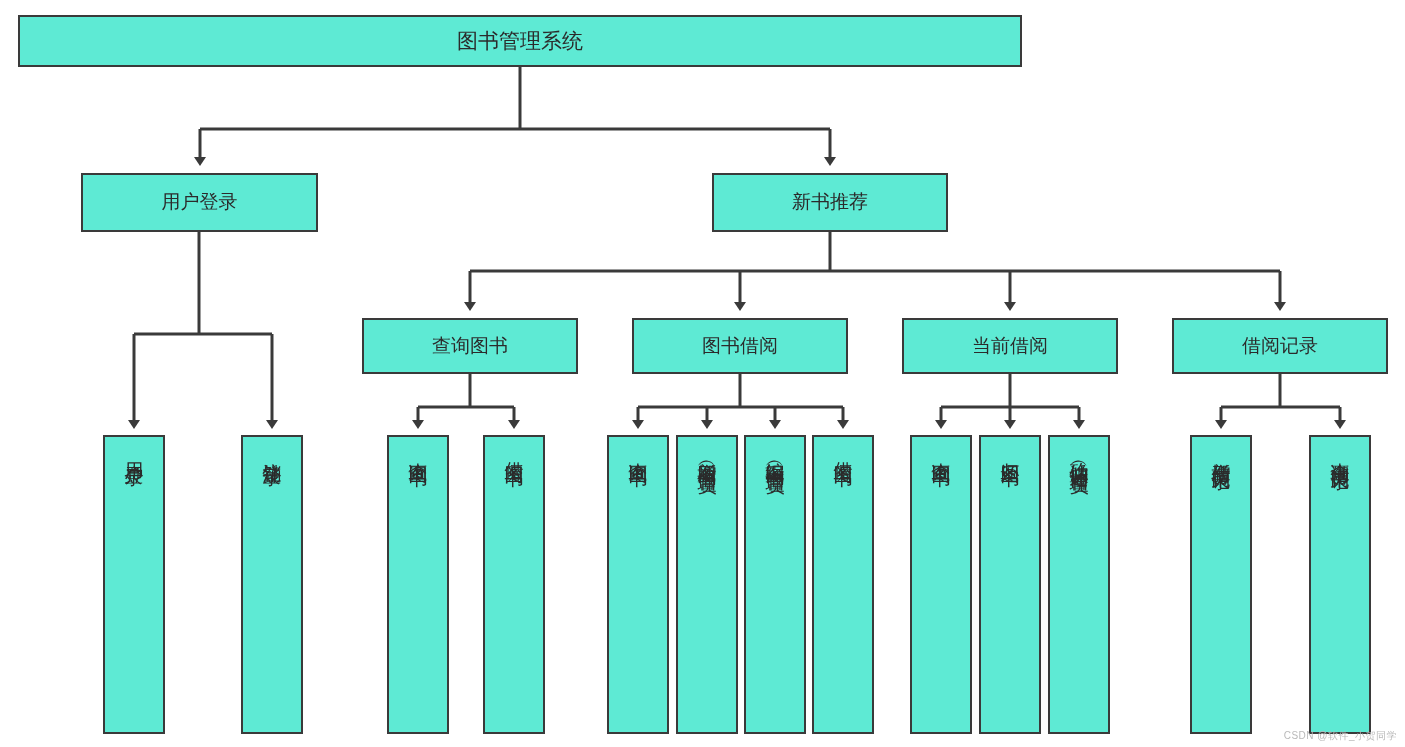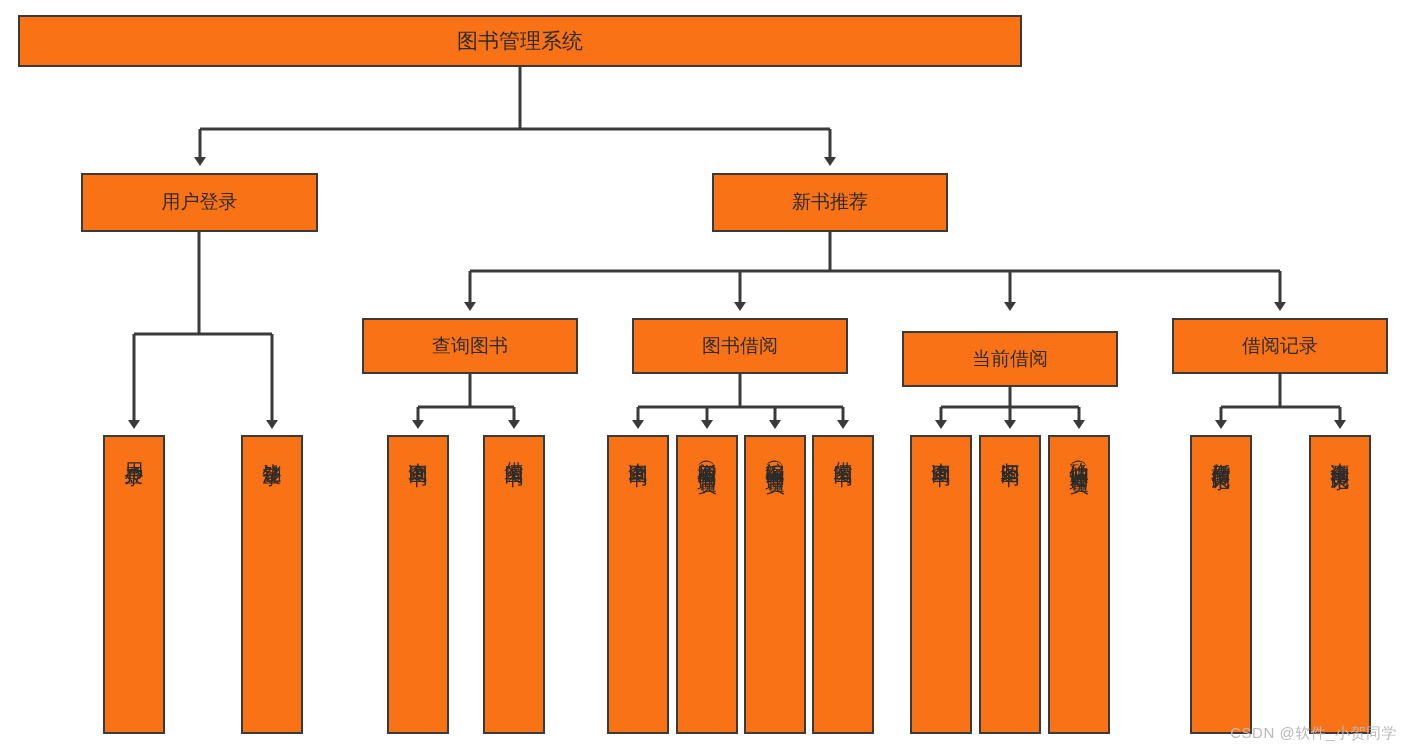--- a/index.html
+++ b/index.html
@@ -11,21 +11,21 @@
   }
   #stage{position:relative;width:1405px;height:747px;}
 
   
   #wires{position:absolute;left:0;top:0;width:1405px;height:747px;}
 
   
   .node{
     position:absolute;
     box-sizing:border-box;
-    background:#f97316;
+    background:#5eead4;
     border:2px solid #3a3a3a;
     display:flex;
     align-items:center;
     justify-content:center;
     color:#222222;
   }
   .node .label{
     color:#2b2b2b;
     line-height:1.18;
     text-align:center;
@@ -54,21 +54,21 @@
     font-size:19px;
     letter-spacing:2px;
     line-height:1.25;
     max-height:290px;
   }
 
   .watermark{
     position:absolute;
     right:8px;
     bottom:4px;
-    font-size:15px;
+    font-size:10px;
     color:#b9b9b9;
     letter-spacing:0.5px;
     white-space:nowrap;
   }
 </style>
 </head>
 <body>
 
 <div id="stage">
 
@@ -132,21 +132,21 @@
   <div class="node lvl2" style="left:712px;top:173px;width:236px;height:59px;">
     <span class="label">新书推荐</span>
   </div>
 
   <div class="node lvl3" style="left:362px;top:318px;width:216px;height:56px;">
     <span class="label">查询图书</span>
   </div>
   <div class="node lvl3" style="left:632px;top:318px;width:216px;height:56px;">
     <span class="label">图书借阅</span>
   </div>
-  <div class="node lvl3" style="left:902px;top:318px;width:216px;height:56px;margin-top:13px;">
+  <div class="node lvl3" style="left:902px;top:318px;width:216px;height:56px;">
     <span class="label">当前借阅</span>
   </div>
   <div class="node lvl3" style="left:1172px;top:318px;width:216px;height:56px;">
     <span class="label">借阅记录</span>
   </div>
 
   <div class="node leaf" style="left:103px;top:435px;width:62px;height:299px;">
     <span class="label">用户登录</span>
   </div>
   <div class="node leaf" style="left:241px;top:435px;width:62px;height:299px;">

